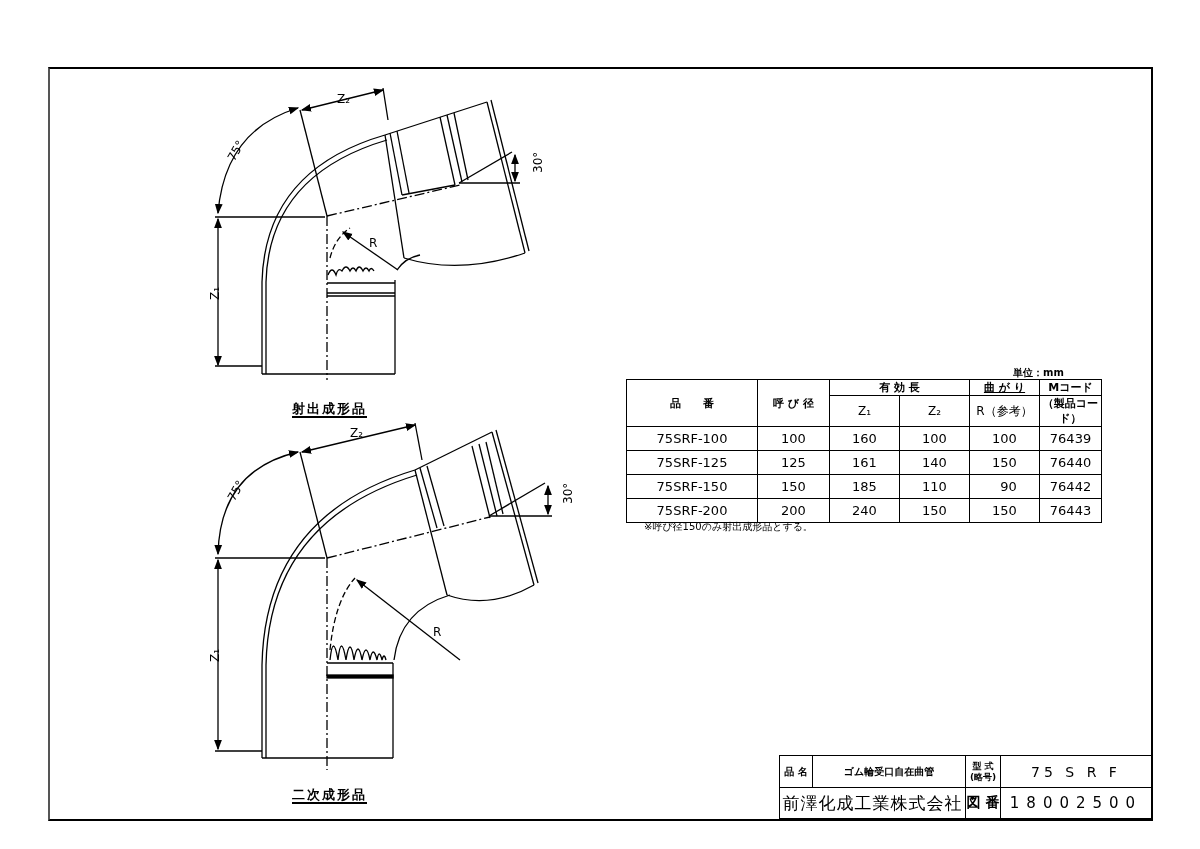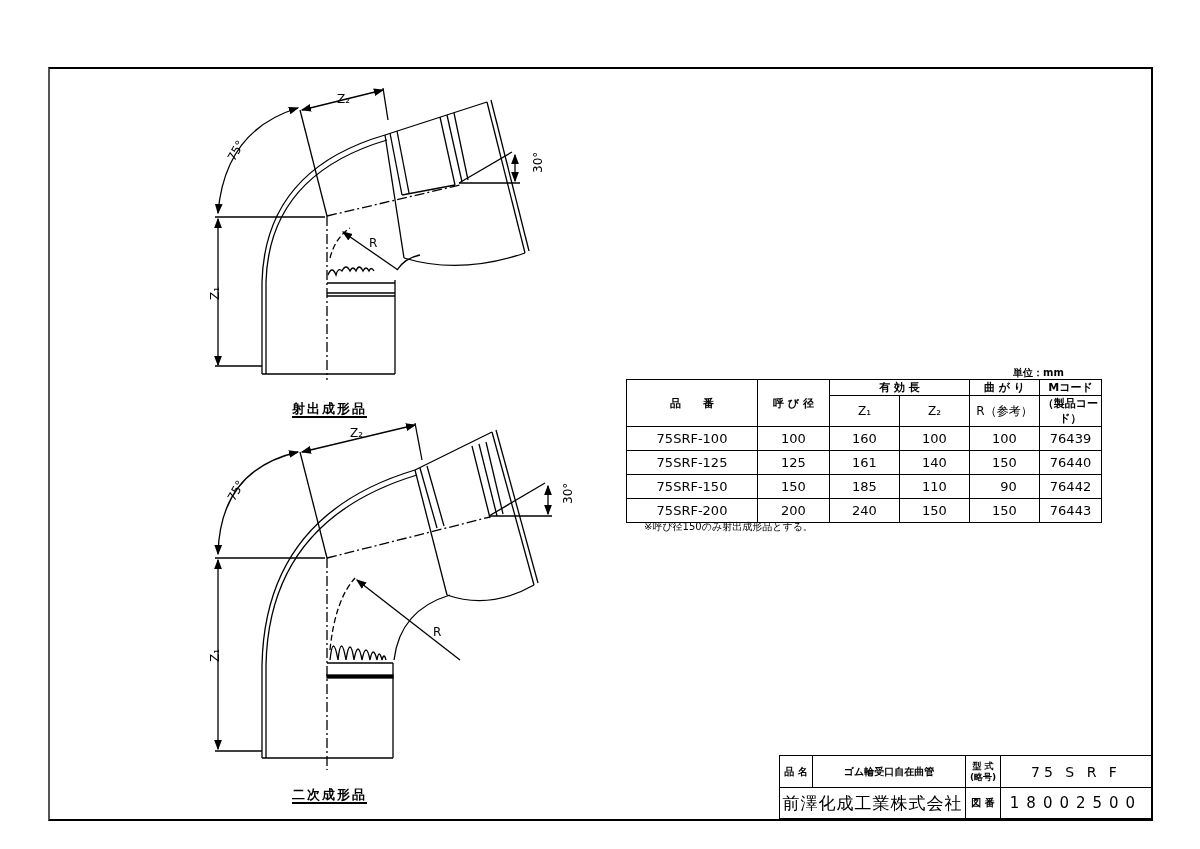--- a/index.html
+++ b/index.html
@@ -133,21 +133,21 @@
 <div class="lbl" style="left:292px;top:786px;">二次成形品</div>
 
 <div class="unit">単位：mm</div>
 
 <table class="spec">
   <thead>
     <tr style="height:16px;">
       <td rowspan="2" style="width:130px;">品　　番</td>
       <td rowspan="2" style="width:71px;">呼 び 径</td>
       <td colspan="2">有 効 長</td>
-      <td style="width:69px;">曲 が り</td>
+      <td style="width:69px;text-decoration:underline;">曲 が り</td>
       <td style="width:61px;">Mコード</td>
     </tr>
     <tr style="height:16px;">
       <td style="width:69px;font-weight:normal;font-size:12px;">Z₁</td>
       <td style="width:69px;font-weight:normal;font-size:12px;">Z₂</td>
       <td style="font-weight:normal;font-size:12px;">R（参考）</td>
       <td>（製品コード）</td>
     </tr>
   </thead>
   <tbody>
@@ -194,17 +194,17 @@
     <td style="width:32px;font-size:10px;font-weight:bold;">品 名</td>
     <td style="width:152px;font-size:10px;font-weight:bold;">ゴム輪受口自在曲管</td>
     <td style="width:34px;font-size:9px;font-weight:bold;line-height:11px;">
       <div>型 式</div>
       <div>(略号)</div>
     </td>
     <td style="width:150px;font-size:14px;letter-spacing:4px;">75 S R F</td>
   </tr>
   <tr style="height:31px;">
     <td colspan="2" style="font-size:17px;letter-spacing:1px;margin-left:24px;">前澤化成工業株式会社</td>
-    <td style="font-size:10px;font-weight:bold;">図 番</td>
+    <td style="font-size:14px;font-weight:bold;">図 番</td>
     <td style="font-size:15px;letter-spacing:7px;">18002500</td>
   </tr>
 </tbody>
   </table>
 
 </body></html>

